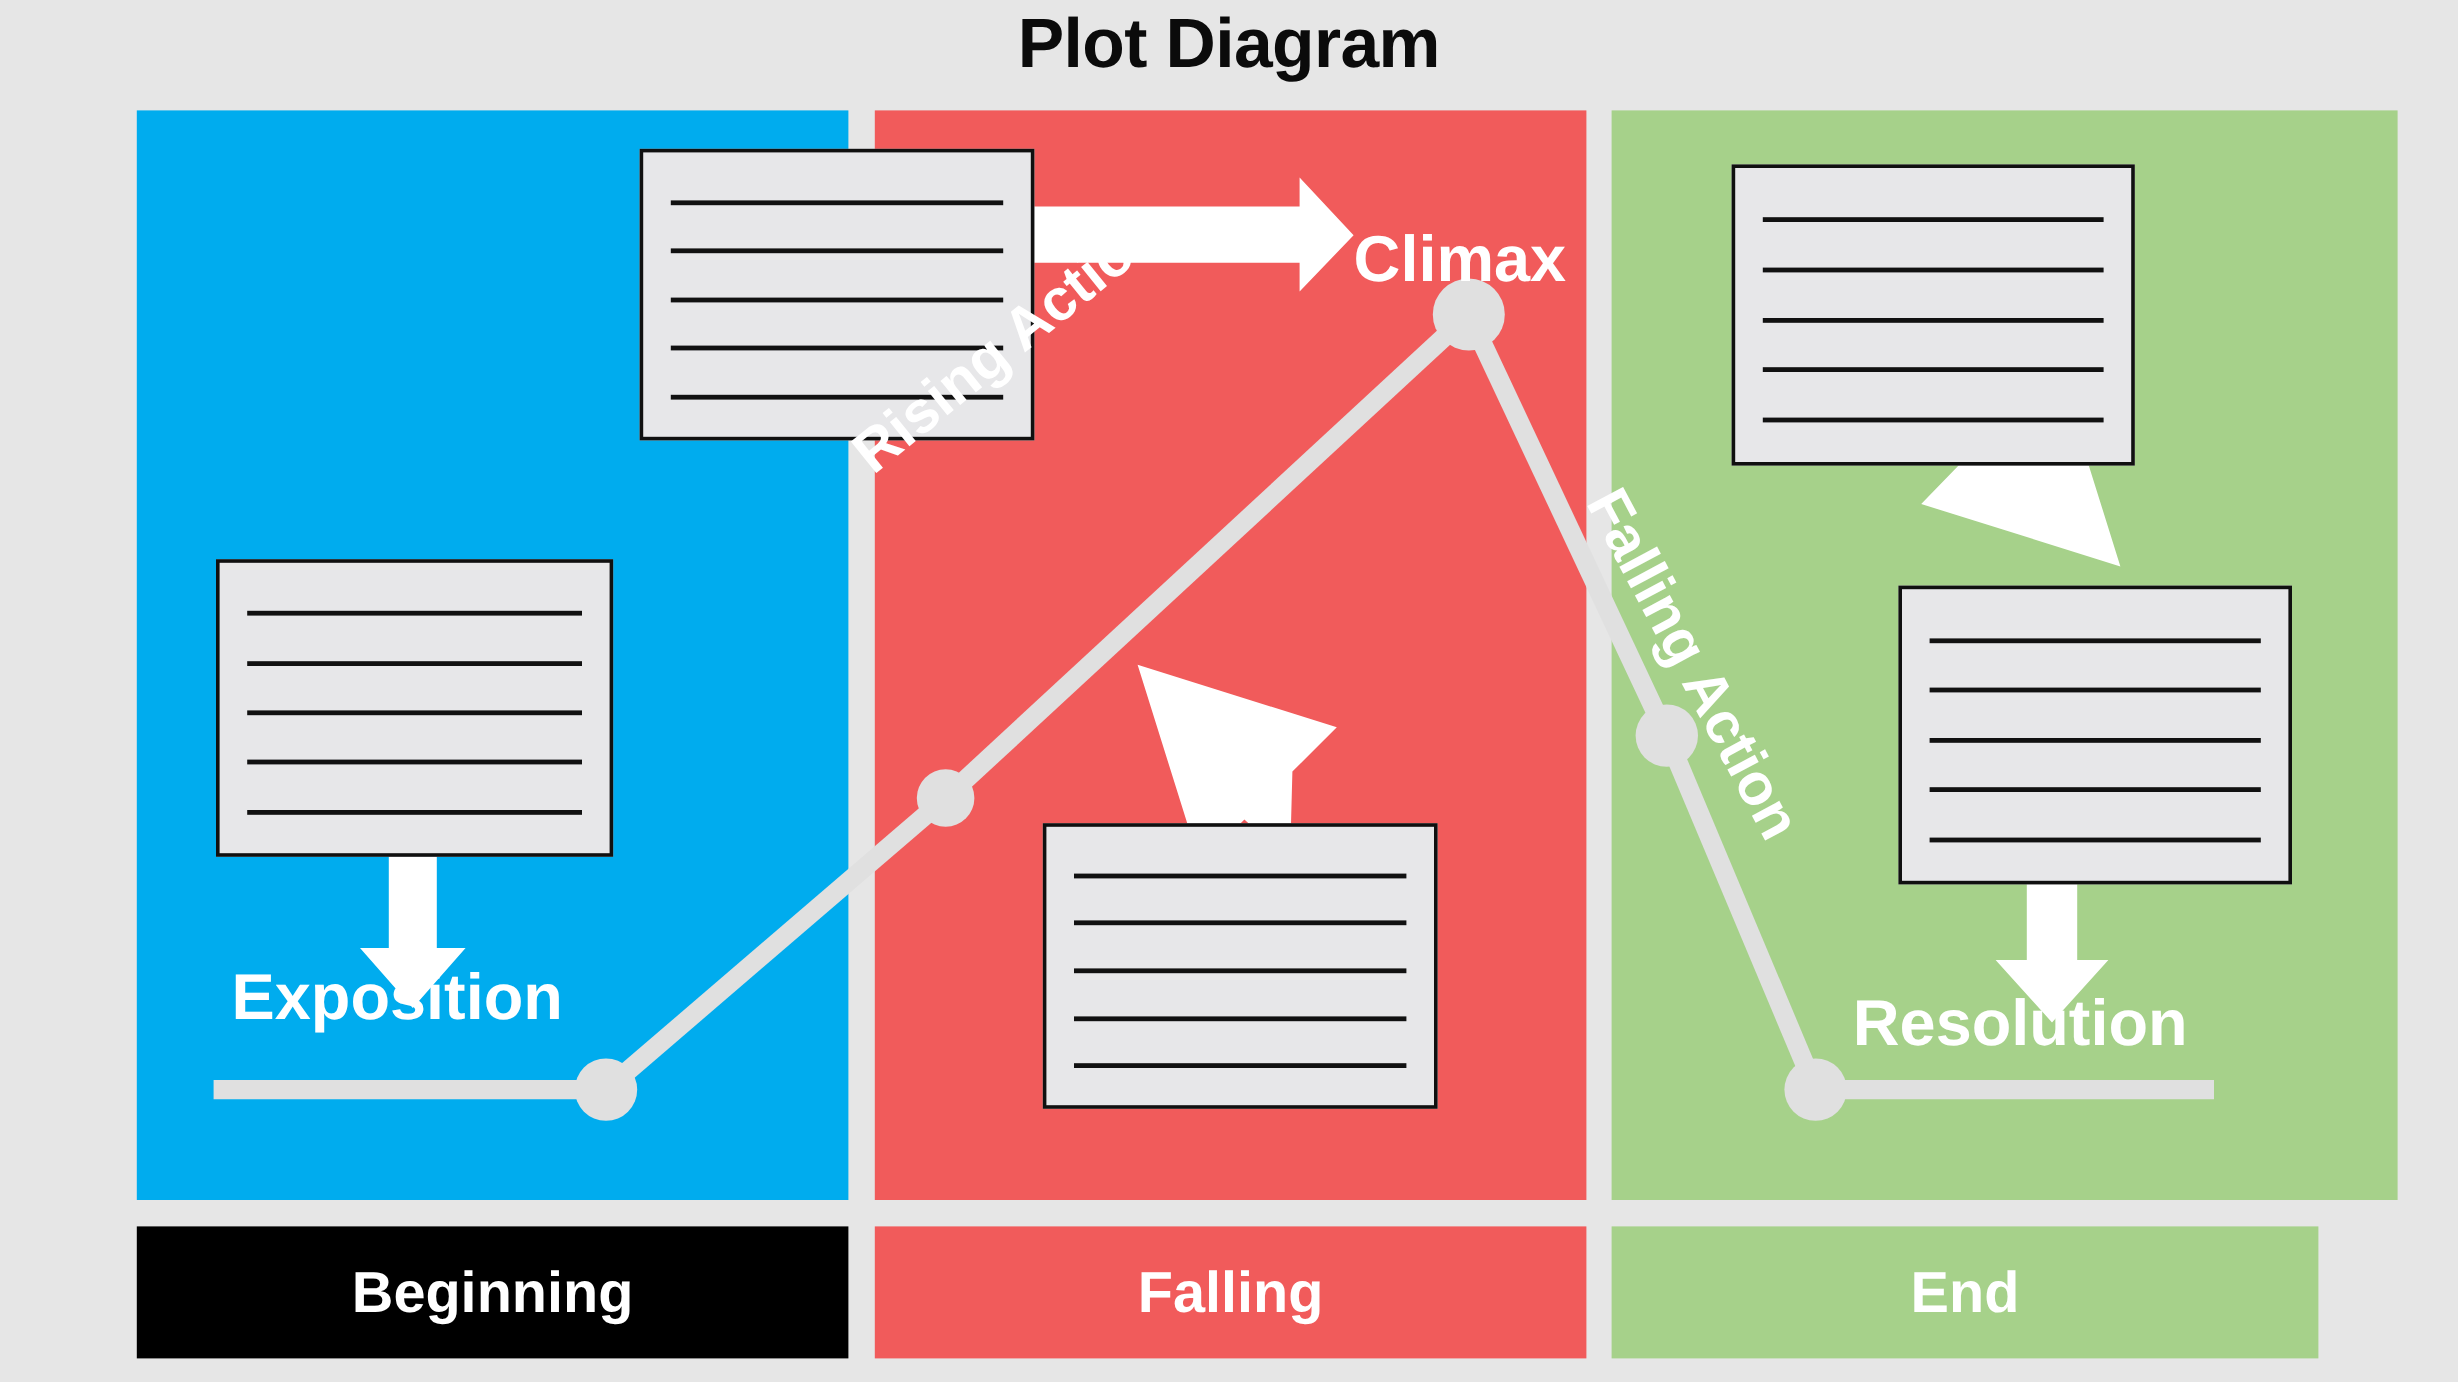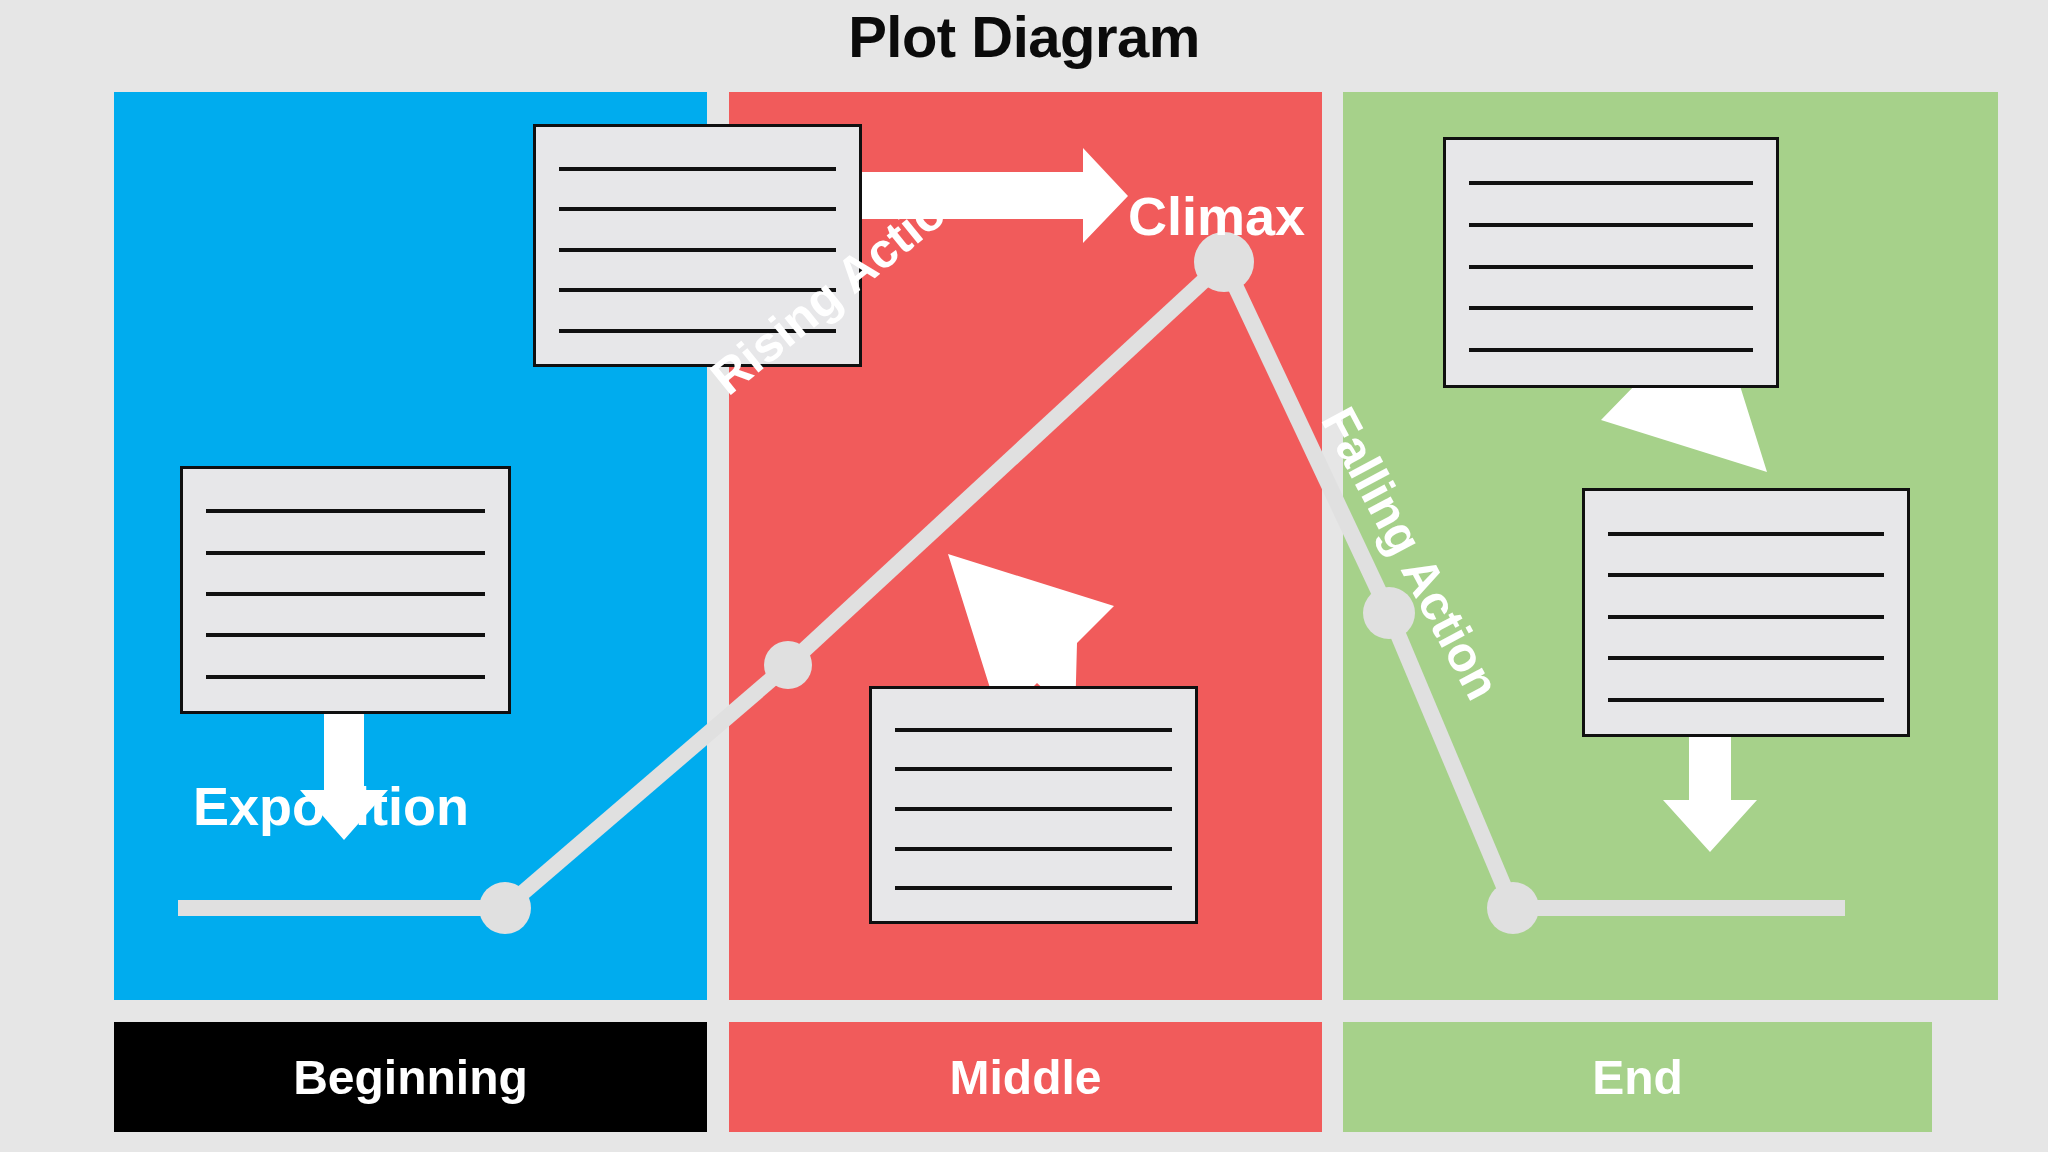--- a/index.html
+++ b/index.html
@@ -61,21 +61,21 @@
   .card.c-resolution{left:1582px;top:488px;width:328px;height:249px;}
 
   
   #arrows{position:absolute;left:0;top:0;width:2048px;height:1152px;pointer-events:none;}
 
   
   .node-label{
     position:absolute;color:#FFFFFF;font-weight:bold;white-space:nowrap;
   }
   .lbl-climax{left:1128px;top:150px;font-size:54px;margin-top:35px;}
-  .lbl-exposition{left:193px;top:775px;font-size:54px;}
+  .lbl-exposition{left:193px;top:800px;font-size:54px;}
   .lbl-resolution{left:1544px;top:822px;font-size:54px;}
   .lbl-rising{
     left:700px;top:362px;font-size:49px;
     transform:rotate(-39deg);transform-origin:left top;
   }
   .lbl-falling{
     left:1360px;top:398px;font-size:49px;
     transform:rotate(62deg);transform-origin:left top;
   }
 </style>
@@ -162,26 +162,27 @@
         <div class="rule" style="top: 40.5px;"></div>
         <div class="rule" style="top: 82px;"></div>
         <div class="rule" style="top: 123.5px;"></div>
         <div class="rule" style="top: 165px;"></div>
         <div class="rule" style="top: 206.5px;"></div>
       </div>
   </div>
 
   <div class="node-label lbl-climax">Climax</div>
   <div class="node-label lbl-exposition">Exposition</div>
+  <div class="node-label lbl-resolution">Resolution</div>
   <div class="node-label lbl-rising">Rising Action</div>
   <div class="node-label lbl-falling">Falling Action</div>
 
   <div class="banner beginning">
     <span>Beginning</span>
   </div>
   <div class="banner middle">
-    <span>Middle</span>
+    <span>Falling</span>
   </div>
   <div class="banner end">
     <span>End</span>
   </div>
 
 </div>
 
 </body></html>

